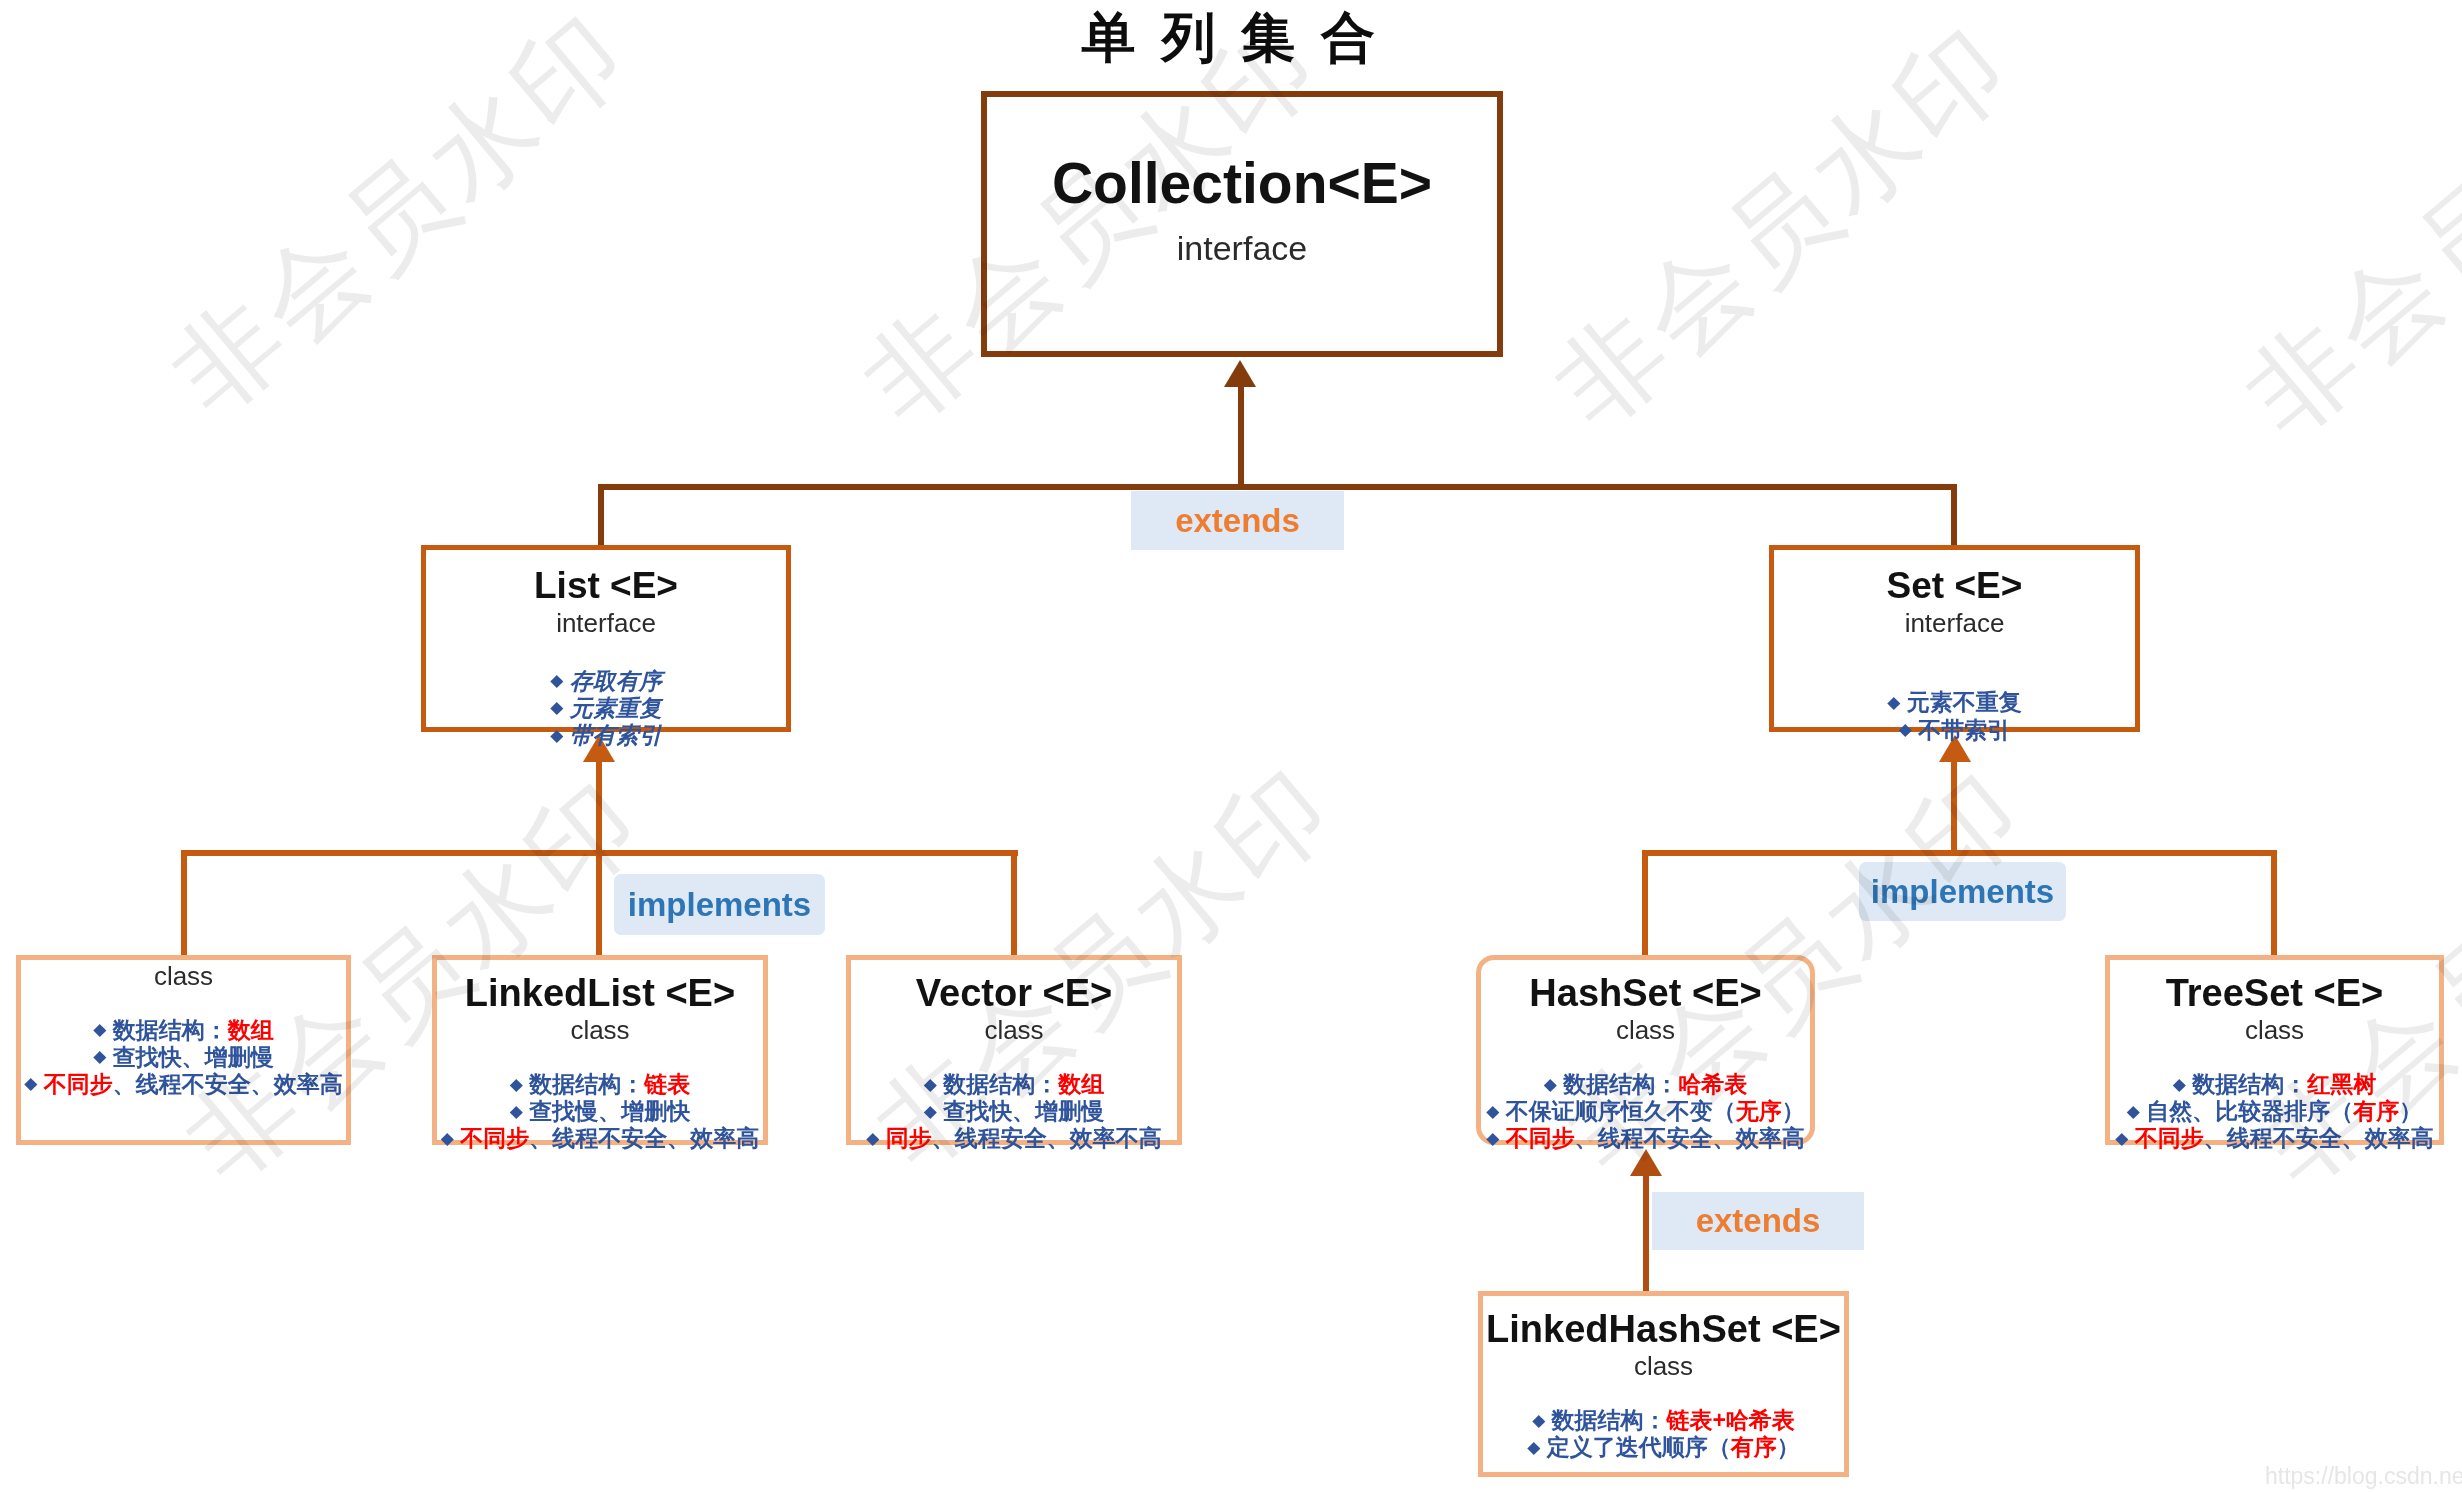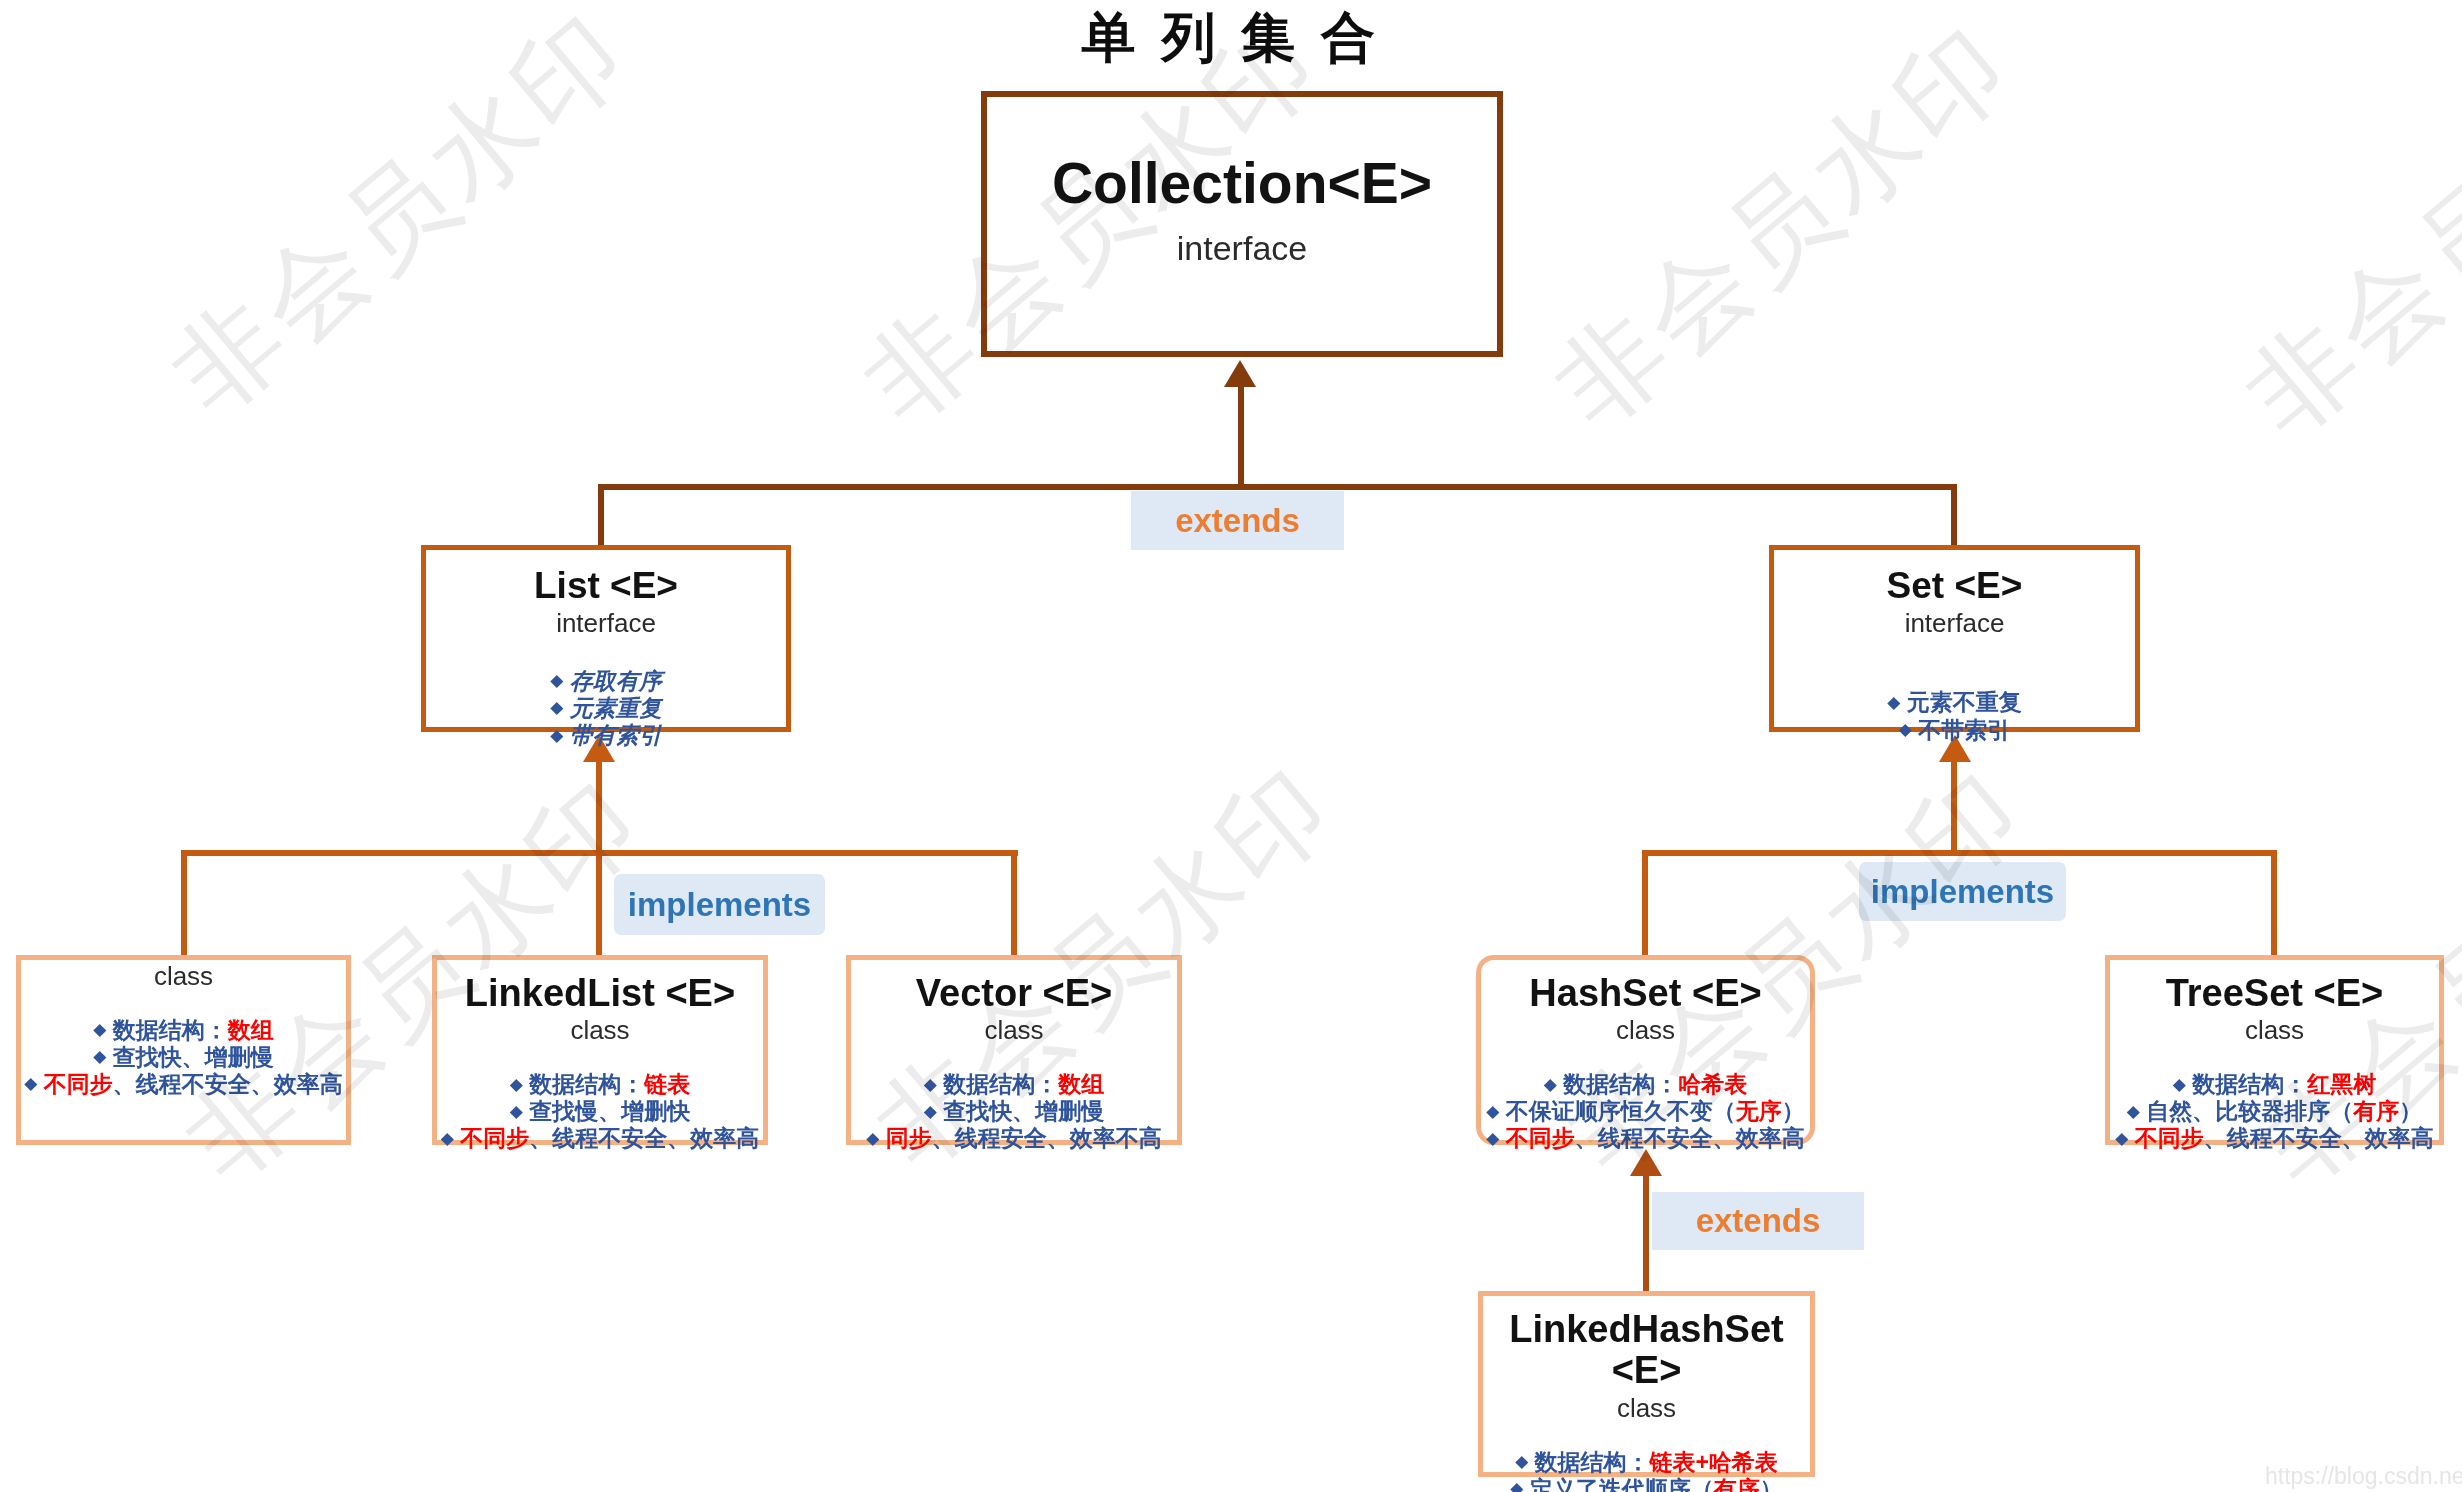--- a/index.html
+++ b/index.html
@@ -30,21 +30,21 @@
   .iface .node-sub{font-size:26px;margin-top:1.8px;}
   #node-list .bullets{margin-top:28.5px;font-style:italic;}
   #node-set .bullets{margin-top:50px;}
 
   .cls{border:5.4px solid #F4B183;}
   #node-arraylist{left:16px;top:955px;width:335px;height:190px;}
   #node-linkedlist{left:432px;top:955px;width:336px;height:190px;}
   #node-vector{left:846px;top:955px;width:336px;height:190px;}
   #node-hashset{left:1476px;top:955px;width:339px;height:190px;border-radius:18px;}
   #node-treeset{left:2105px;top:955px;width:339px;height:190px;}
-  #node-linkedhashset{left:1478px;top:1291px;width:337px;height:186px;}
+  #node-linkedhashset{left:1478px;top:1291px;width:371px;height:186px;}
   .cls .node-title{font-size:38px;padding-top:12.5px;}
   .cls .node-sub{font-size:26px;margin-top:0.9px;}
   .cls .bullets{margin-top:25px;}
 
   .bullets{font-size:23px;font-weight:bold;color:#2F549C;line-height:1.18;}
   .bullet-line{white-space:nowrap;}
   .diamond{font-size:17px;margin-right:6.2px;position:relative;top:-2.7px;}
   .seg-blue{color:#2F549C;}
   .seg-red{color:#FF0000;}
 

